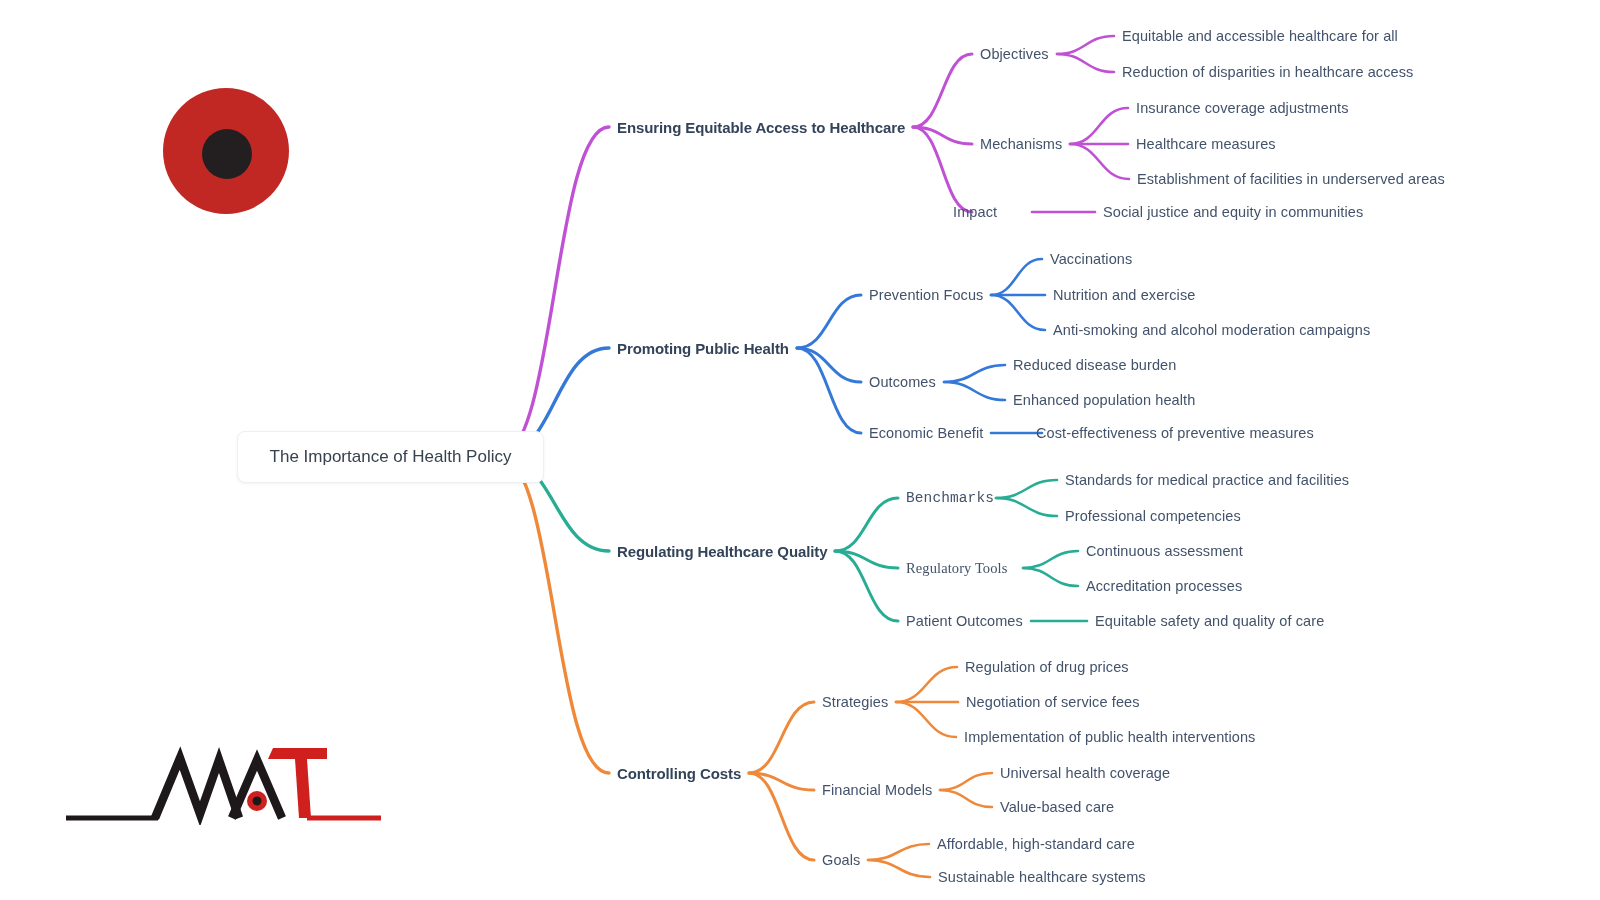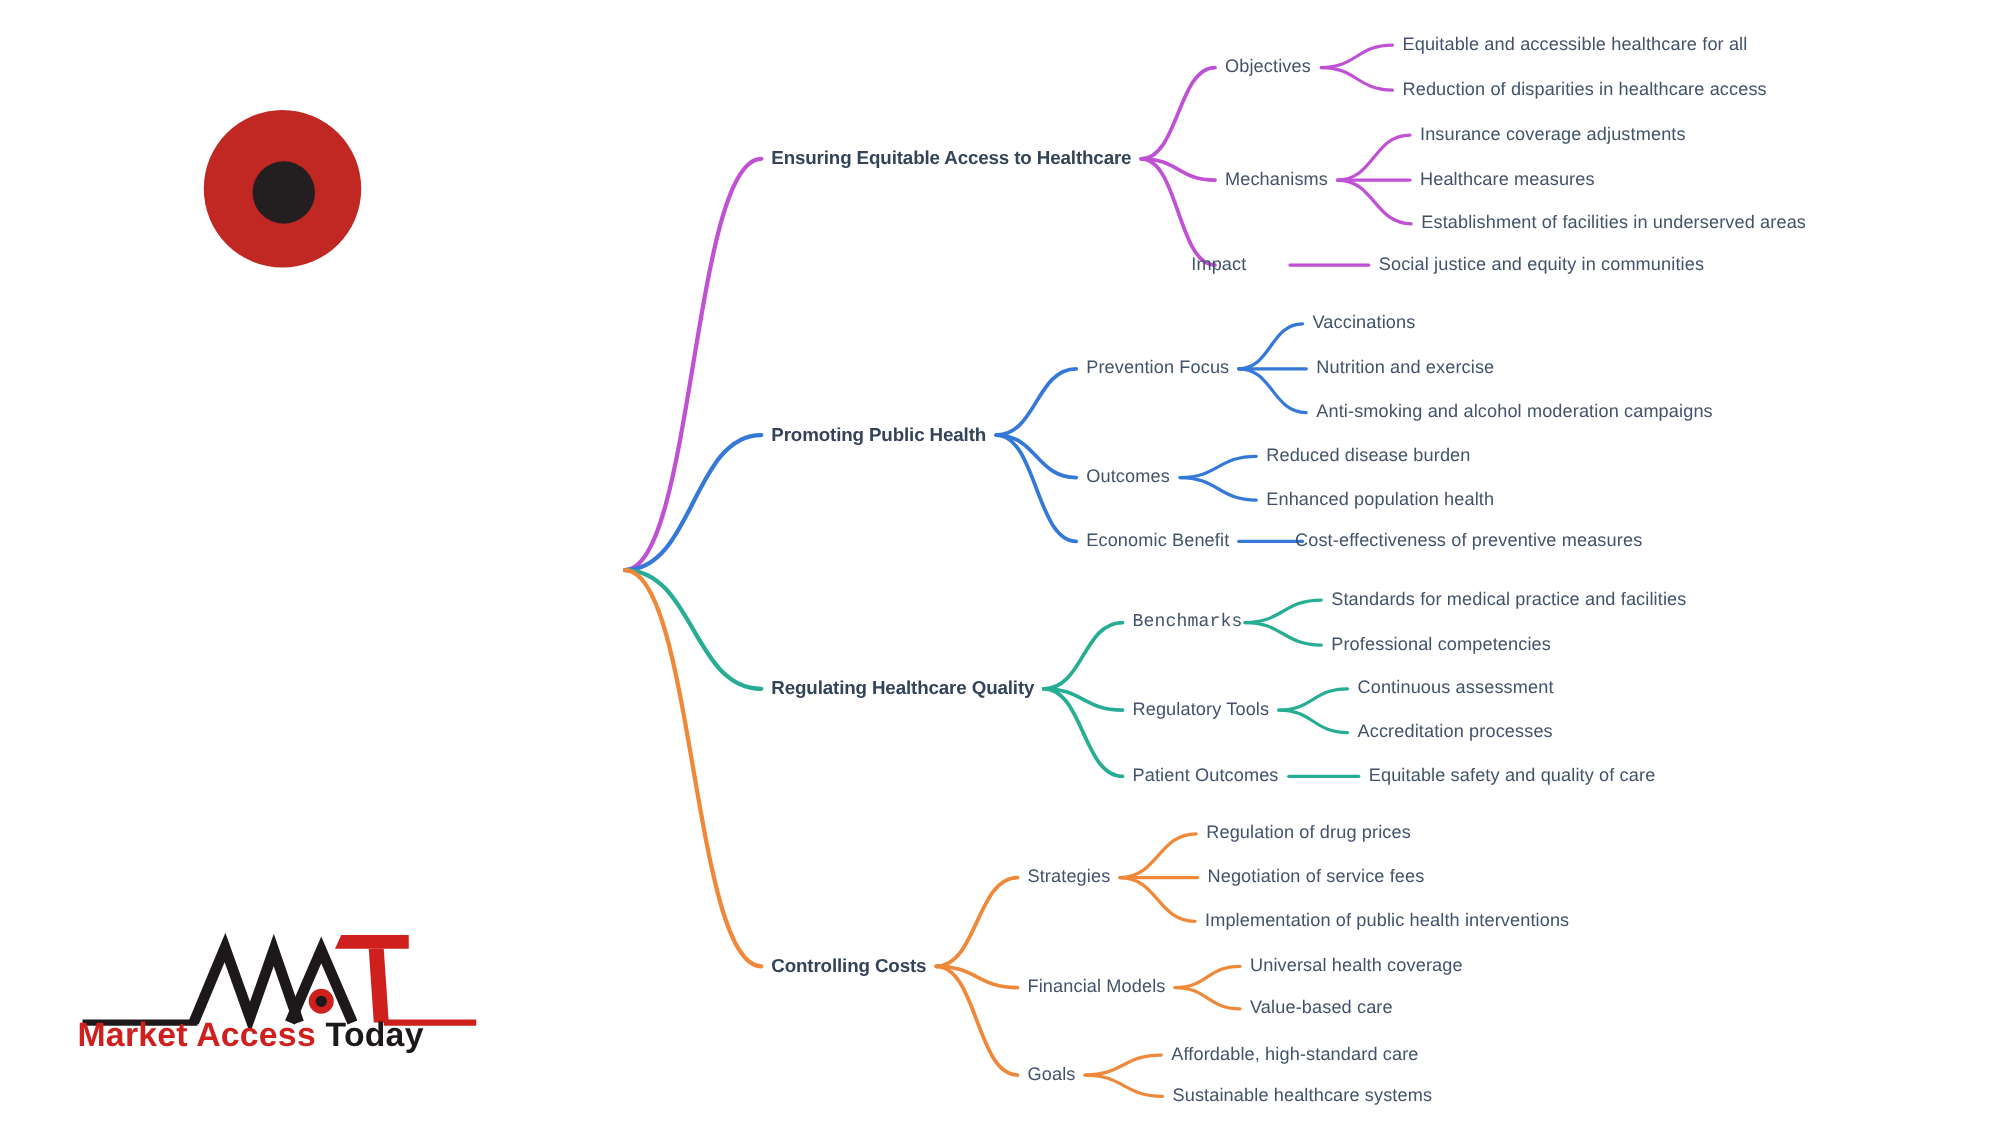--- a/index.html
+++ b/index.html
@@ -128,52 +128,52 @@
       <div class="label d3" style="left: 1053px; top: 330px;">Anti-smoking and alcohol moderation campaigns</div>
       <div class="label d2" style="left: 869px; top: 382px;">Outcomes</div>
       <div class="label d3" style="left: 1013px; top: 365px;">Reduced disease burden</div>
       <div class="label d3" style="left: 1013px; top: 400px;">Enhanced population health</div>
       <div class="label d2" style="left: 869px; top: 433px;">Economic Benefit</div>
       <div class="label d3" style="left: 1036px; top: 433px;">Cost-effectiveness of preventive measures</div>
       <div class="label d1" style="left: 617px; top: 551px;">Regulating Healthcare Quality</div>
       <div class="label d2" style="left: 906px; top: 498px; font-family: Liberation Mono, monospace;">Benchmarks</div>
       <div class="label d3" style="left: 1065px; top: 480px;">Standards for medical practice and facilities</div>
       <div class="label d3" style="left: 1065px; top: 516px;">Professional competencies</div>
-      <div class="label d2" style="left: 906px; top: 568px;">Regulatory Tools</div>
+      <div class="label d2" style="left: 906px; top: 568px; font-family: Liberation Serif, serif;">Regulatory Tools</div>
       <div class="label d3" style="left: 1086px; top: 551px;">Continuous assessment</div>
       <div class="label d3" style="left: 1086px; top: 586px;">Accreditation processes</div>
       <div class="label d2" style="left: 906px; top: 621px;">Patient Outcomes</div>
       <div class="label d3" style="left: 1095px; top: 621px;">Equitable safety and quality of care</div>
       <div class="label d1" style="left: 617px; top: 773px;">Controlling Costs</div>
       <div class="label d2" style="left: 822px; top: 702px;">Strategies</div>
       <div class="label d3" style="left: 965px; top: 667px;">Regulation of drug prices</div>
       <div class="label d3" style="left: 966px; top: 702px;">Negotiation of service fees</div>
       <div class="label d3" style="left: 964px; top: 737px;">Implementation of public health interventions</div>
       <div class="label d2" style="left: 822px; top: 790px;">Financial Models</div>
       <div class="label d3" style="left: 1000px; top: 773px;">Universal health coverage</div>
       <div class="label d3" style="left: 1000px; top: 807px;">Value-based care</div>
       <div class="label d2" style="left: 822px; top: 860px;">Goals</div>
       <div class="label d3" style="left: 937px; top: 844px;">Affordable, high-standard care</div>
       <div class="label d3" style="left: 938px; top: 877px;">Sustainable healthcare systems</div>
     </div>
 
+  <div class="root-box" id="rootBox" style="left: 237px; top: 431px; width: 305px; height: 50px;">
+    <span>The Importance of Health Policy</span>
+  </div>
 
   <svg class="badge" width="145" height="145" viewBox="0 0 145 145" xmlns="http://www.w3.org/2000/svg">
     <circle cx="71" cy="71" r="63" fill="#c12824"></circle>
     <circle cx="72" cy="74" r="25" fill="#231f20"></circle>
   </svg>
 
   <svg class="mat-mark" width="345" height="85" viewBox="0 0 345 85" xmlns="http://www.w3.org/2000/svg">
     <path d="M 11 78 H 103" fill="none" stroke-width="5" stroke="#1d1819"></path>
     <path d="M 100 78 L 125 18 L 145 74 L 164 20 L 184 78" fill="none" stroke-width="8.5" stroke-linejoin="miter" stroke-miterlimit="12" stroke="#1d1819"></path>
     <path d="M 177 78 L 202 20 L 227 78" fill="none" stroke-width="8.5" stroke-linejoin="miter" stroke-miterlimit="12" stroke="#1d1819"></path>
     <circle cx="202" cy="61" r="10" fill="#cf201e"></circle>
     <circle cx="202" cy="61" r="4.5" fill="#1d1819"></circle>
     <path d="M 218 8 L 272 8 L 272 19 L 213 19 Z" fill="#cf201e"></path>
     <path d="M 240 19 L 252 19 L 256 78 L 244 78 Z" fill="#cf201e"></path>
     <path d="M 252 78 H 326" fill="none" stroke-width="5" stroke="#cf201e"></path>
   </svg>
 
-  <div class="wordmark">
-    <span class="primary">Market Access</span><span class="secondary"> Today</span>
-  </div>
 
 </div>
 
 </body></html>

